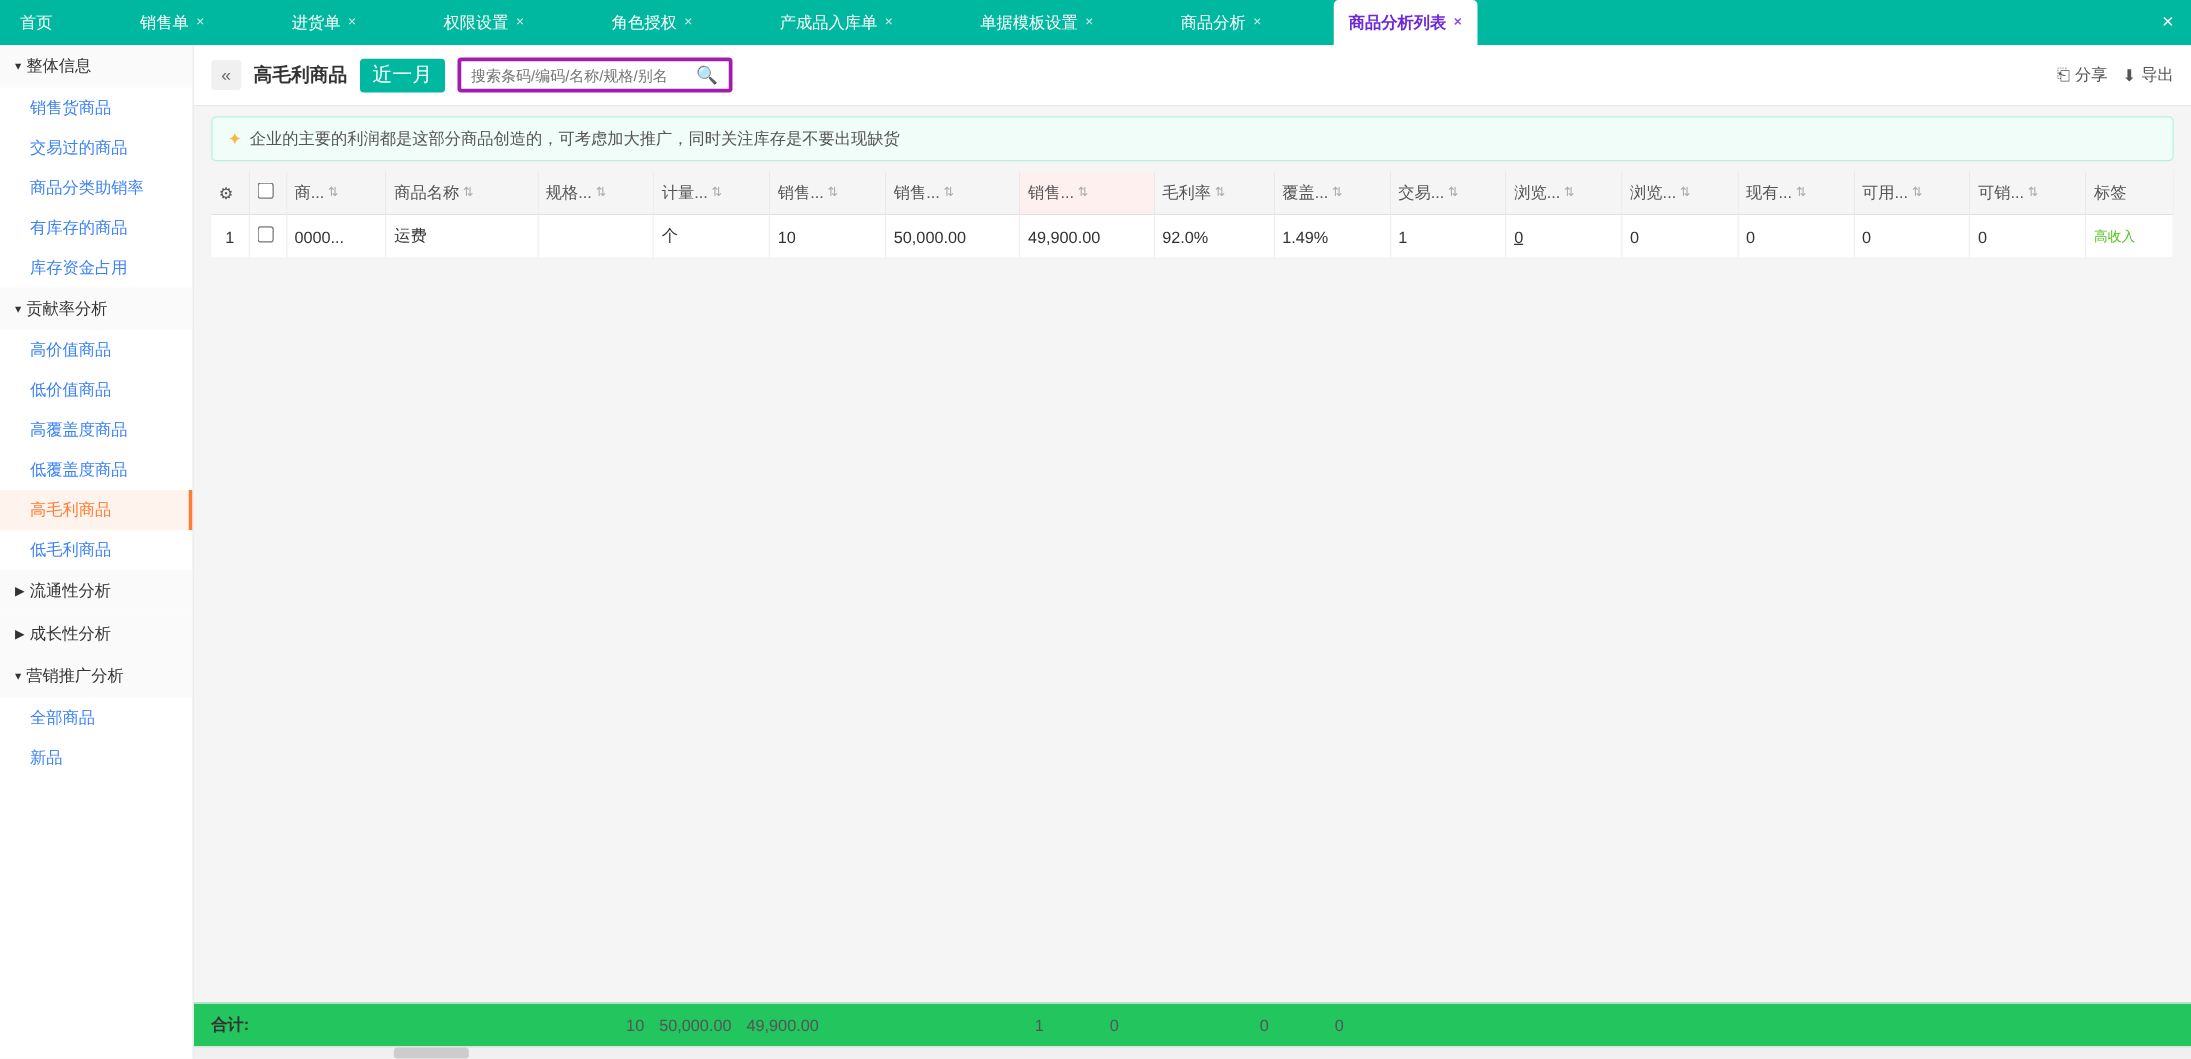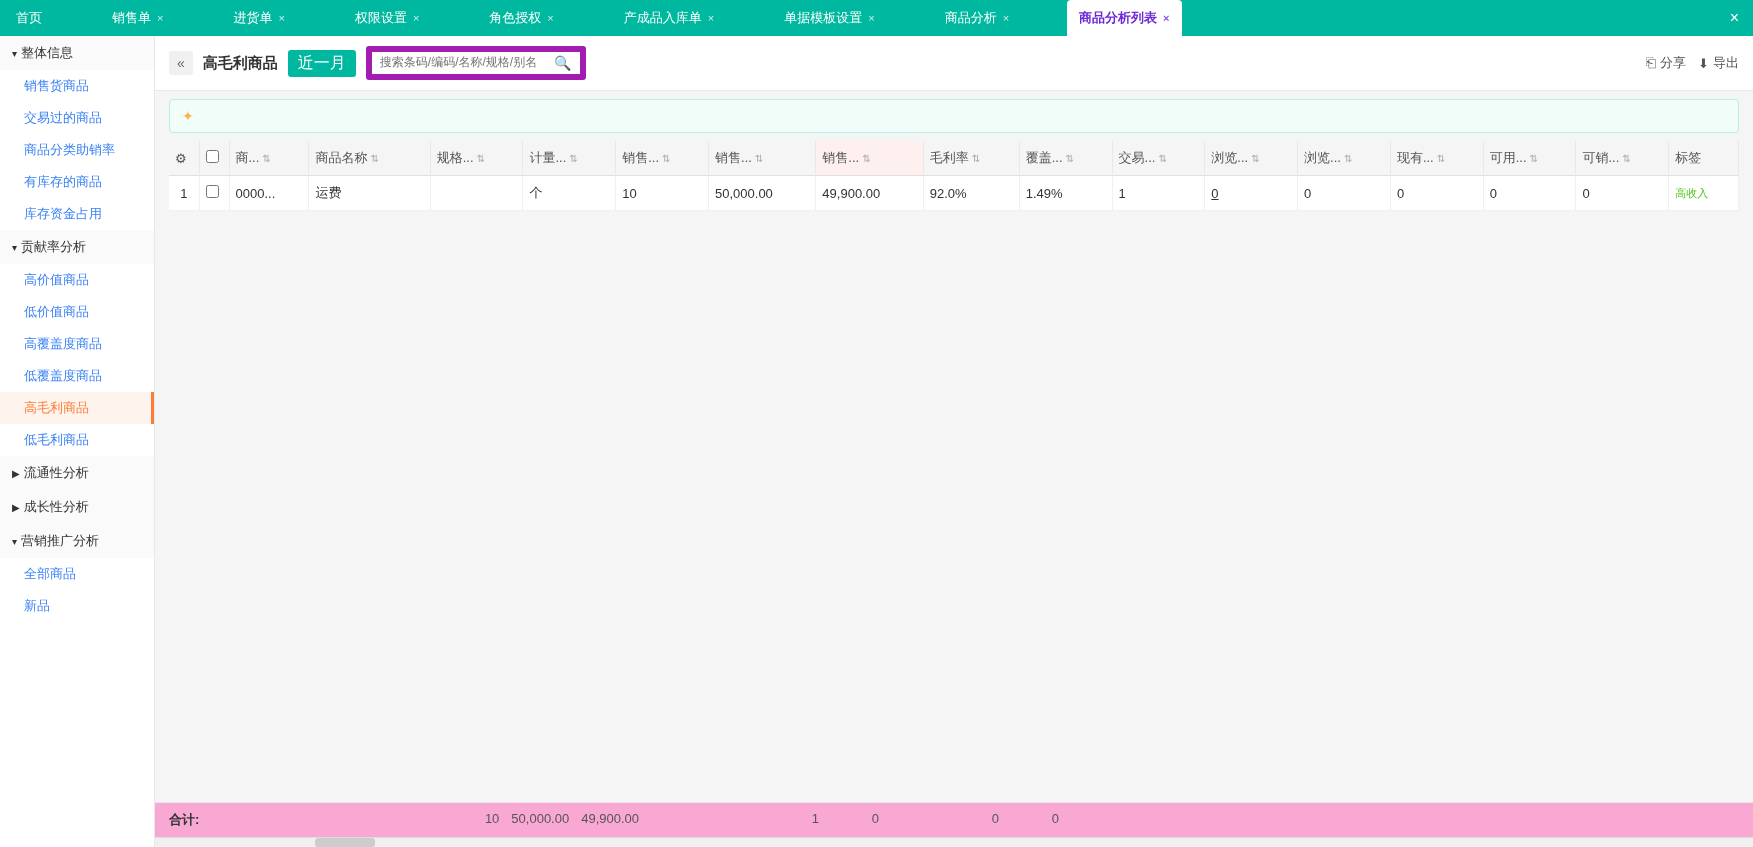--- a/index.html
+++ b/index.html
@@ -109,22 +109,22 @@
       background: #00b8a0;
       color: white;
       border: none;
       border-radius: 3px;
       padding: 3px 10px;
       font-size: 16px;
       cursor: pointer;
     }
     .search-box {
       display: flex;
-      align-items: flex-start;
-      border: 6px solid #a21caf;
+      align-items: flex-end;
+      border: 3px solid #a21caf;
       border-radius: 3px;
       padding: 3px 8px;
       flex: 1;
       max-width: 220px;
     }
     .search-box input {
       border: none;
       outline: none;
       font-size: 12px;
       color: #999;
@@ -209,27 +209,28 @@
       padding: 8px 6px;
       color: #333;
       border-right: 1px solid #f0f0f0;
       white-space: nowrap;
     }
     .tag-high { color: #52c41a; font-size: 11px; }
     .link-underline { text-decoration: underline; color: #333; cursor: pointer; }
 
     
     .footer-bar {
-      background: #f9a8d4;
+      background: #22c55e;
       border-top: 1px solid #e8e8e8;
       padding: 8px 14px;
       display: flex;
+      align-items: center;
       font-size: 12px;
       color: #555;
-      gap: 0;
+      gap: 16px;
     }
     .footer-label { color: #333; font-weight: bold; margin-right: 6px; }
     .footer-values {
       display: flex;
       gap: 0;
       flex: 1;
     }
     .footer-cell {
       padding: 0 6px;
       min-width: 60px;
@@ -381,20 +382,21 @@
         </div>
         <div class="action-btn">
           <span>⬇</span>
           <span>导出</span>
         </div>
       </div>
     </div>
 
     <div class="info-banner">
       <span class="info-icon">✦</span>
+      <span>企业的主要的利润都是这部分商品创造的，可考虑加大推广，同时关注库存是不要出现缺货</span>
     </div>
 
     <div class="table-container">
       <table>
         <thead>
           <tr>
             <th style="width:30px;">
               <span>⚙</span>
             </th>
             <th style="width:30px;">

